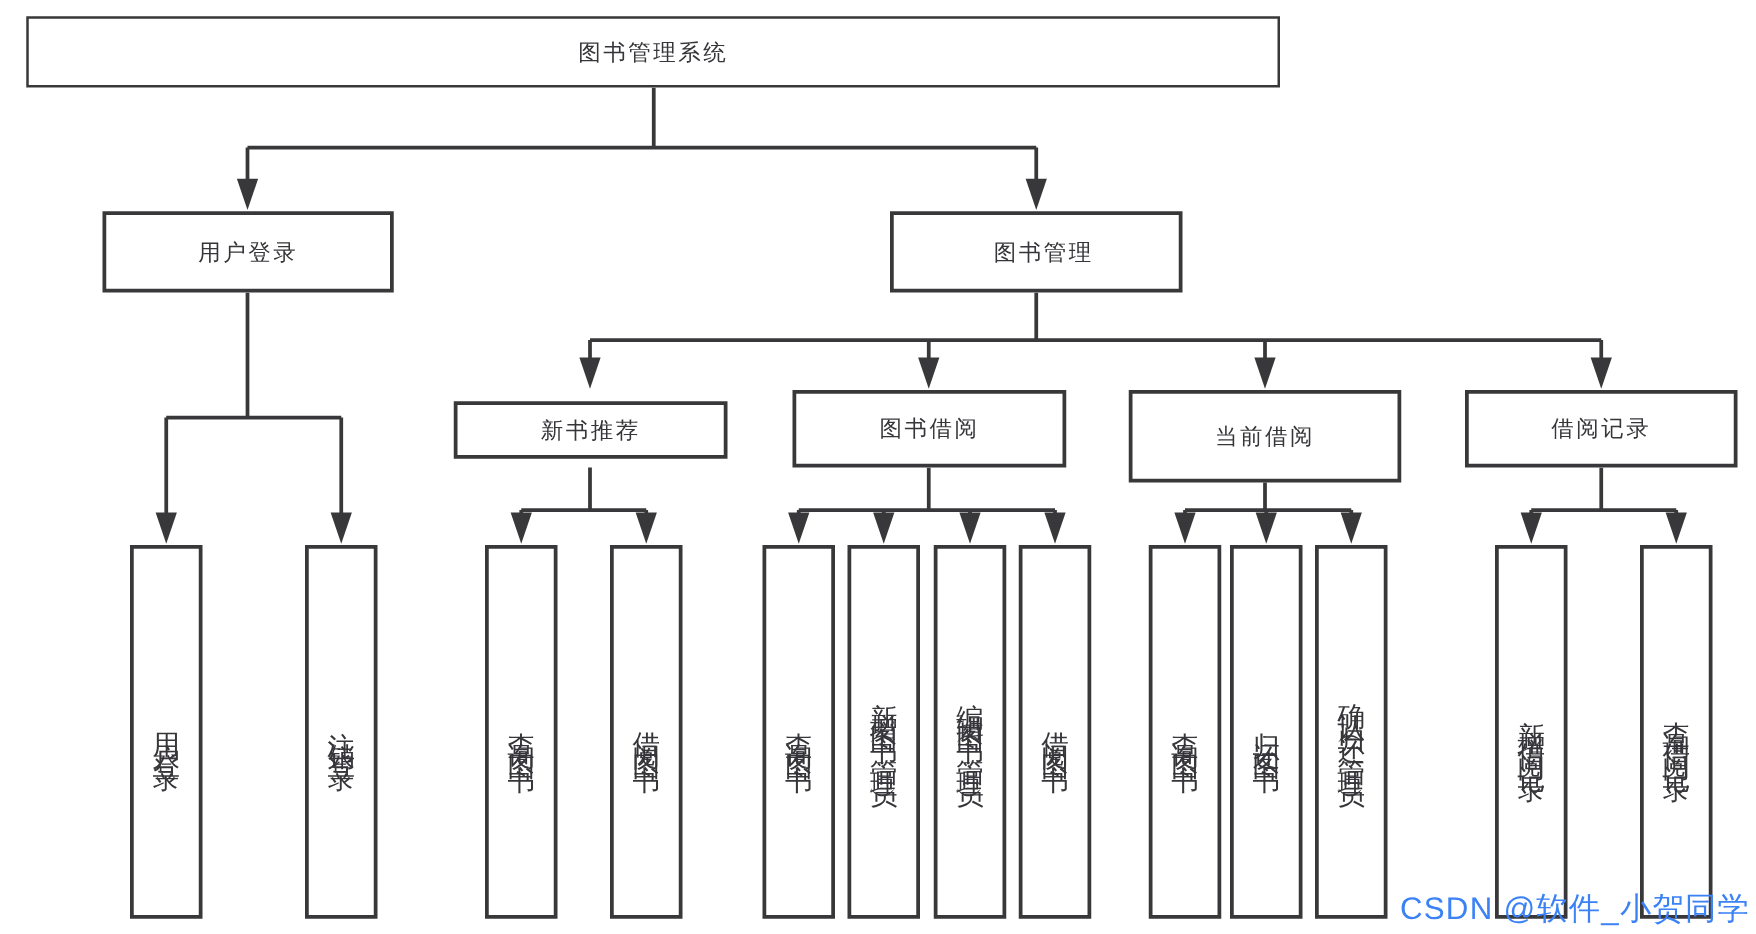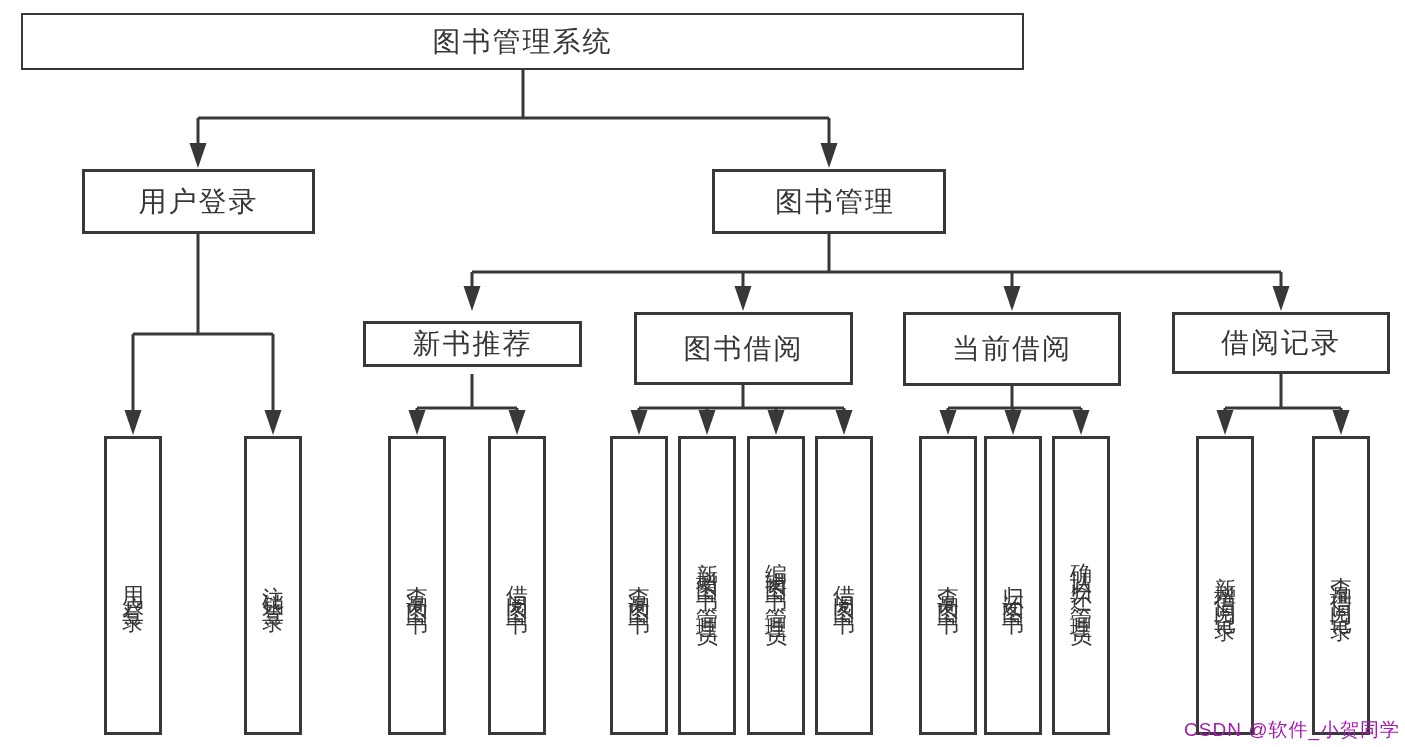--- a/index.html
+++ b/index.html
@@ -22,21 +22,21 @@
     box-sizing: border-box;
     background: #ffffff;
     border: 3px solid #38383a;
     color: #36363a;
     display: flex;
     align-items: center;
     justify-content: center;
     text-align: center;
   }
   .hbox {
-    font-size: 28px;
+    font-size: 18px;
     letter-spacing: 2px;
     white-space: nowrap;
   }
   .root-box {
     border-width: 2px;
     left: 21px; top: 13px; width: 1003px; height: 57px;
   }
   .vbox {
     writing-mode: vertical-rl;
     text-orientation: mixed;
@@ -45,22 +45,22 @@
     line-height: 1.0;
     top: 436px;
     width: 58px;
     height: 299px;
     padding: 2px 0;
   }
   .watermark {
     position: absolute;
     right: 5px;
     bottom: 4px;
-    font-size: 19px;
-    color: #a21caf;
+    font-size: 25px;
+    color: #3b82f6;
     letter-spacing: 1px;
     z-index: 10;
     white-space: nowrap;
   }
 </style>
 </head>
 <body>
 
 <div class="stage">
 
@@ -103,21 +103,21 @@
       <polygon points="1332.5,410 1349.5,410 1341,435"></polygon>
     </g>
   </svg>
 
   <div class="box hbox root-box">图书管理系统</div>
 
   <div class="box hbox" style="left:82px; top:169px; width:233px; height:65px;">用户登录</div>
   <div class="box hbox" style="left:712px; top:169px; width:234px; height:65px;padding-left:12px;">图书管理</div>
 
   <div class="box hbox" style="left:363px; top:296px; width:219px; height:46px;margin-top:25px;">新书推荐</div>
-  <div class="box hbox" style="left:634px; top:312px; width:219px; height:73px;">图书借阅</div>
+  <div class="box hbox" style="left:634px; top:312px; width:219px; height:62px;">图书借阅</div>
   <div class="box hbox" style="left:903px; top:312px; width:218px; height:74px;">当前借阅</div>
   <div class="box hbox" style="left:1172px; top:312px; width:218px; height:62px;">借阅记录</div>
 
   <div class="box vbox" style="left:104px;">用户登录</div>
   <div class="box vbox" style="left:244px;">注销登录</div>
 
   <div class="box vbox" style="left:388px;">查询图书</div>
   <div class="box vbox" style="left:488px;">借阅图书</div>
 
   <div class="box vbox" style="left:610px;">查询图书</div>

